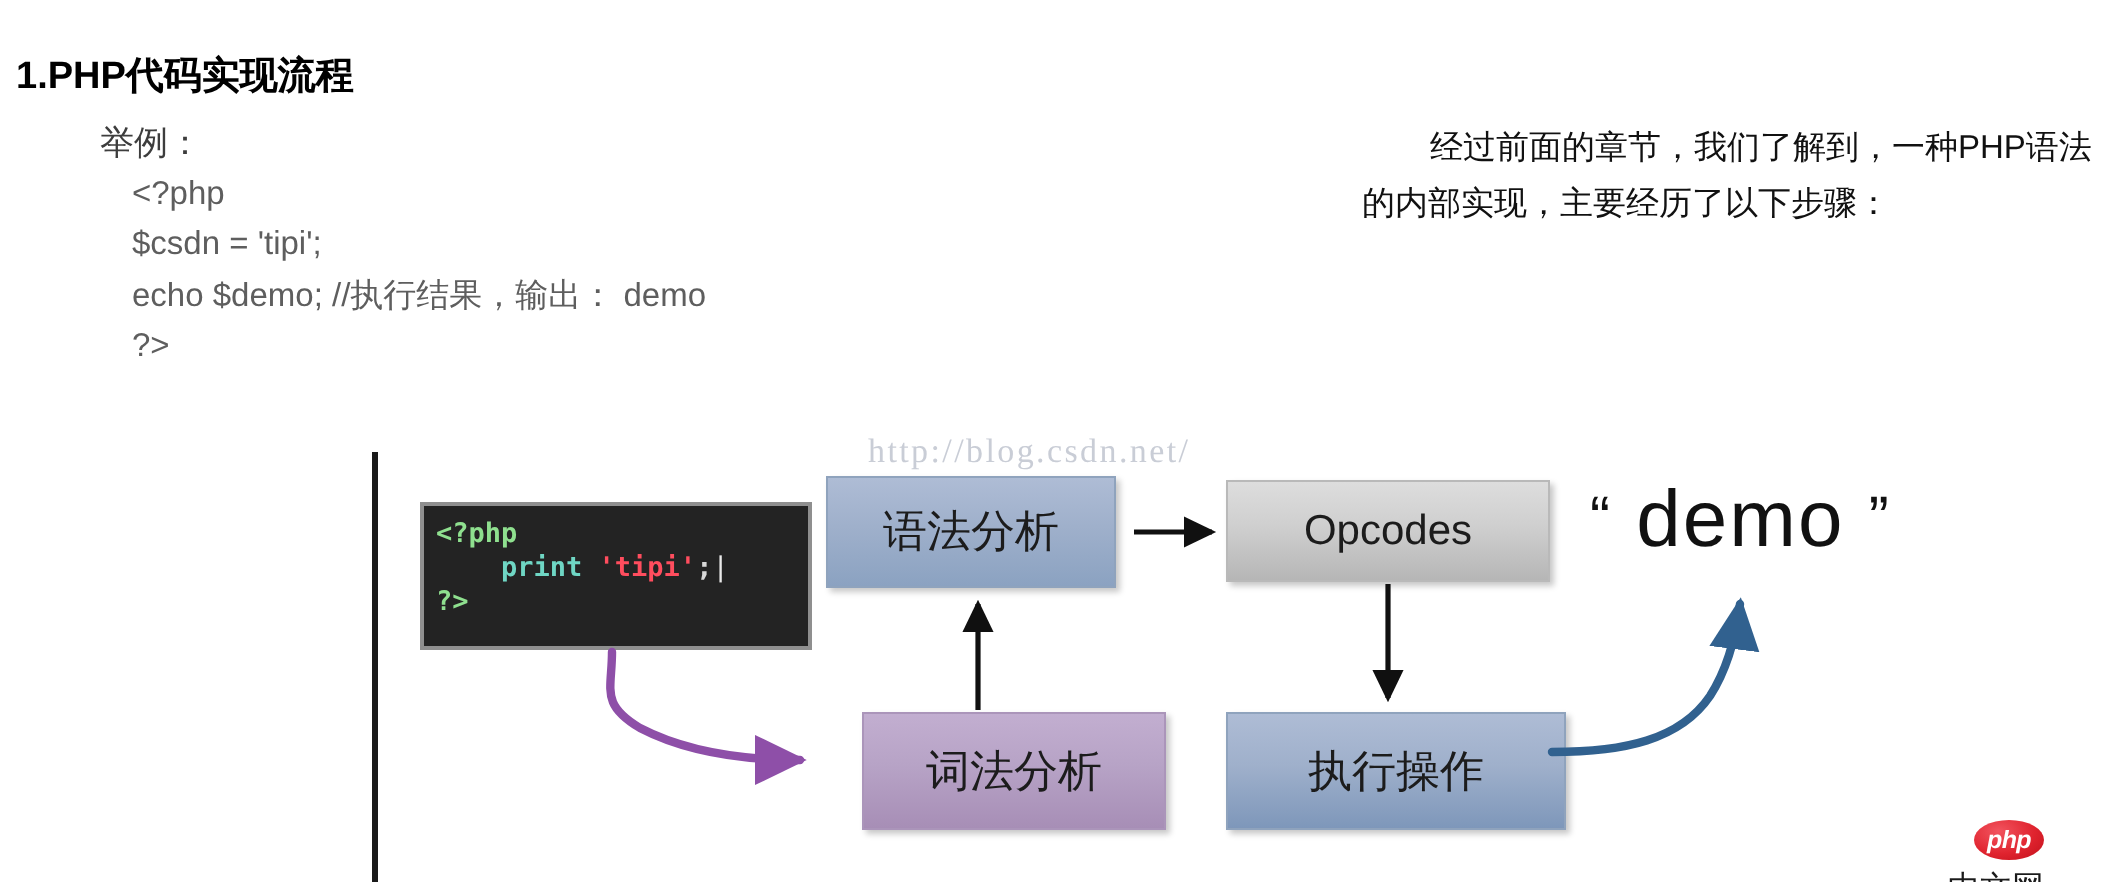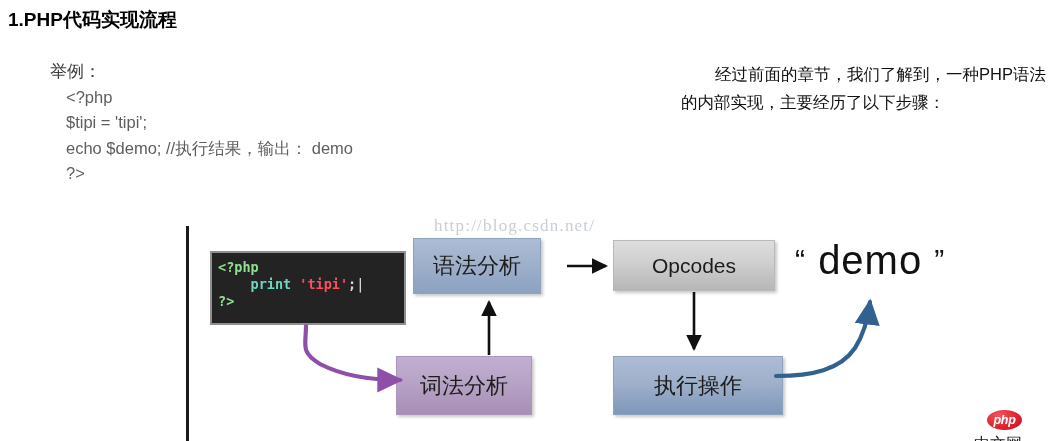--- a/index.html
+++ b/index.html
@@ -15,21 +15,21 @@
     overflow: hidden;
     font-family: "Liberation Sans", "DejaVu Sans", sans-serif;
     color: #000;
     -webkit-font-smoothing: antialiased;
   }
 
   
   .page-title {
     position: absolute;
     left: 8px;
-    top: 7px;
+    top: 25px;
     font-size: 19px;
     font-weight: bold;
     letter-spacing: 0px;
     color: #000;
     white-space: nowrap;
   }
 
   
   .example-block {
     position: absolute;
@@ -117,33 +117,33 @@
     position: absolute;
     box-sizing: border-box;
     display: flex;
     align-items: center;
     justify-content: center;
     font-size: 22px;
     color: #1c1c1c;
     box-shadow: 2px 2px 3px rgba(0,0,0,0.22);
   }
   .node-syntax {
-    left: 413px; top: 238px; width: 128px; height: 56px;
+    left: 413px; top: 238px; width: 145px; height: 56px;
     background: linear-gradient(to bottom, #aebcd5 0%, #9fb0cb 45%, #8ba2c1 100%);
     border: 1px solid #8fa3bd;
   }
   .node-opcodes {
     left: 613px; top: 240px; width: 162px; height: 51px;
     background: linear-gradient(to bottom, #dddddd 0%, #cfcfcf 45%, #b6b6b6 100%);
     border: 1px solid #b9b9b9;
     font-size: 21px;
     font-family: "Liberation Sans", "DejaVu Sans", sans-serif;
   }
   .node-lexical {
-    left: 396px; top: 356px; width: 136px; height: 59px;
+    left: 431px; top: 356px; width: 152px; height: 59px;
     background: linear-gradient(to bottom, #c2aed0 0%, #b7a3c6 45%, #a78eb6 100%);
     border: 1px solid #ab95ba;
   }
   .node-execute {
     left: 613px; top: 356px; width: 170px; height: 59px;
     background: linear-gradient(to bottom, #aebcd5 0%, #9fb0cb 45%, #7e97ba 100%);
     border: 1px solid #8fa3bd;
   }
 
   .result-text {
@@ -200,21 +200,21 @@
   }
 </style>
 </head>
 <body>
 
 <div class="page-title">1.PHP代码实现流程</div>
 
 <div class="example-block">
   <div class="example-heading">举例：</div>
   <div class="code-line">&lt;?php</div>
-  <div class="code-line">$tipi = 'tipi';</div>
+  <div class="code-line">$csdn = 'tipi';</div>
   <div class="code-line">echo $demo;  //执行结果，输出： demo</div>
   <div class="code-line">?&gt;</div>
 </div>
 
 <div class="intro-paragraph">经过前面的章节，我们了解到，一种PHP语法的内部实现，主要经历了以下步骤：</div>
 
 <div class="diagram">
 
   <div class="diagram-rule"></div>
 

